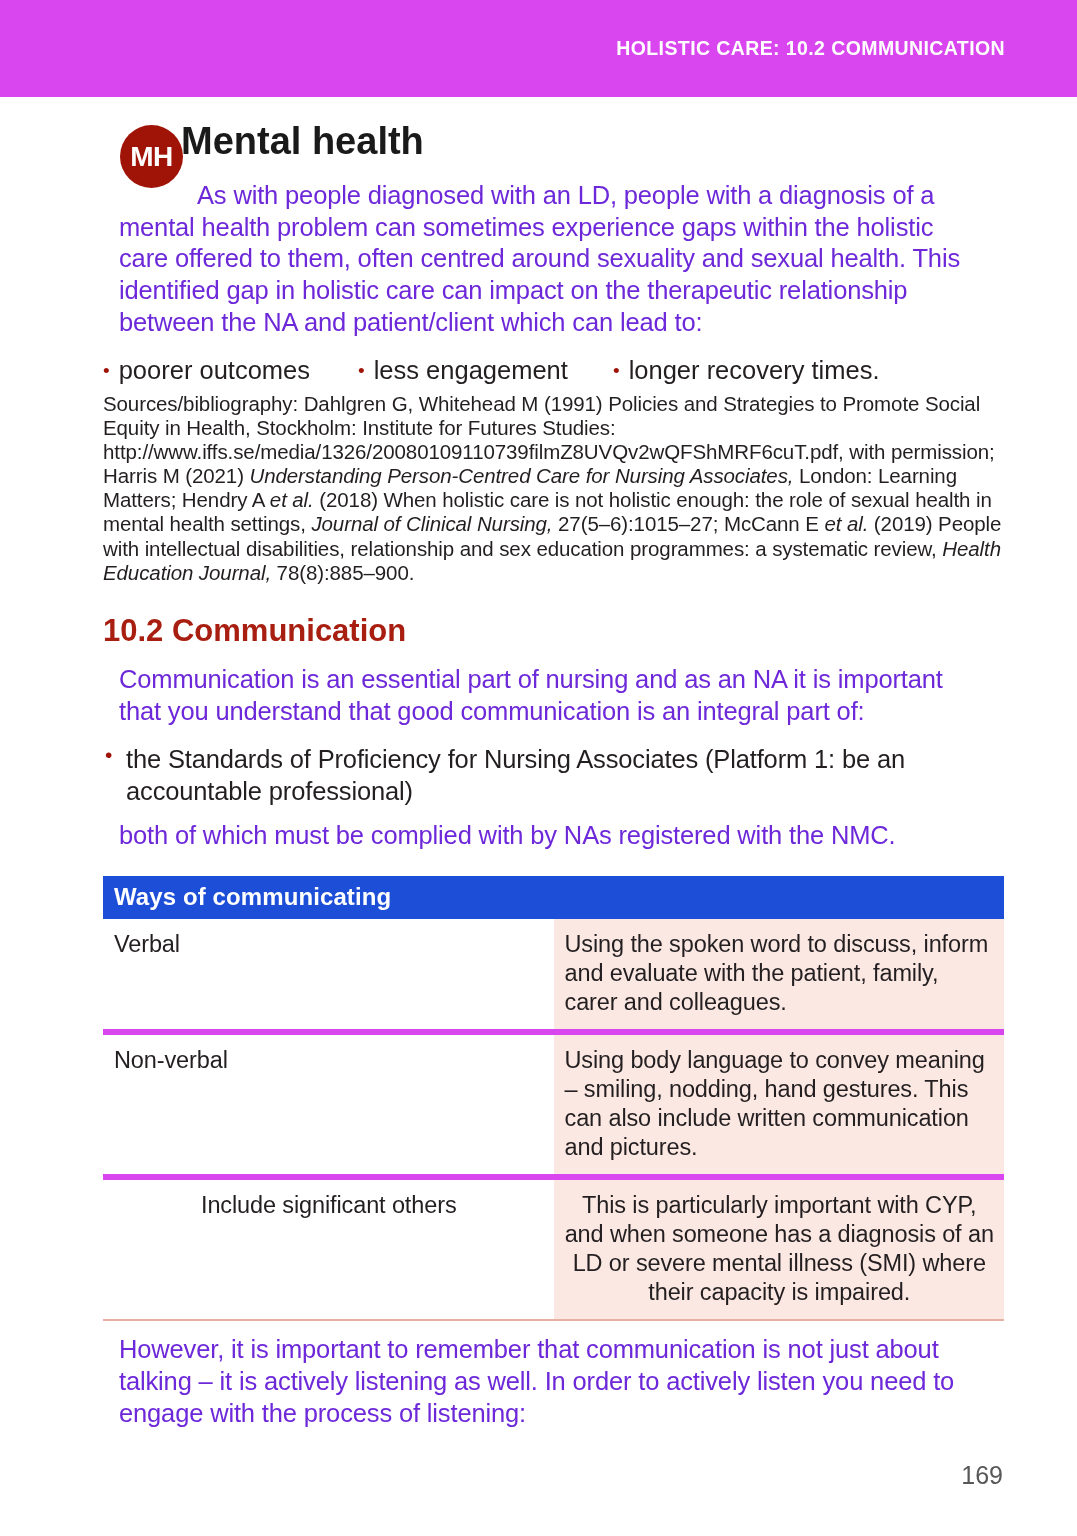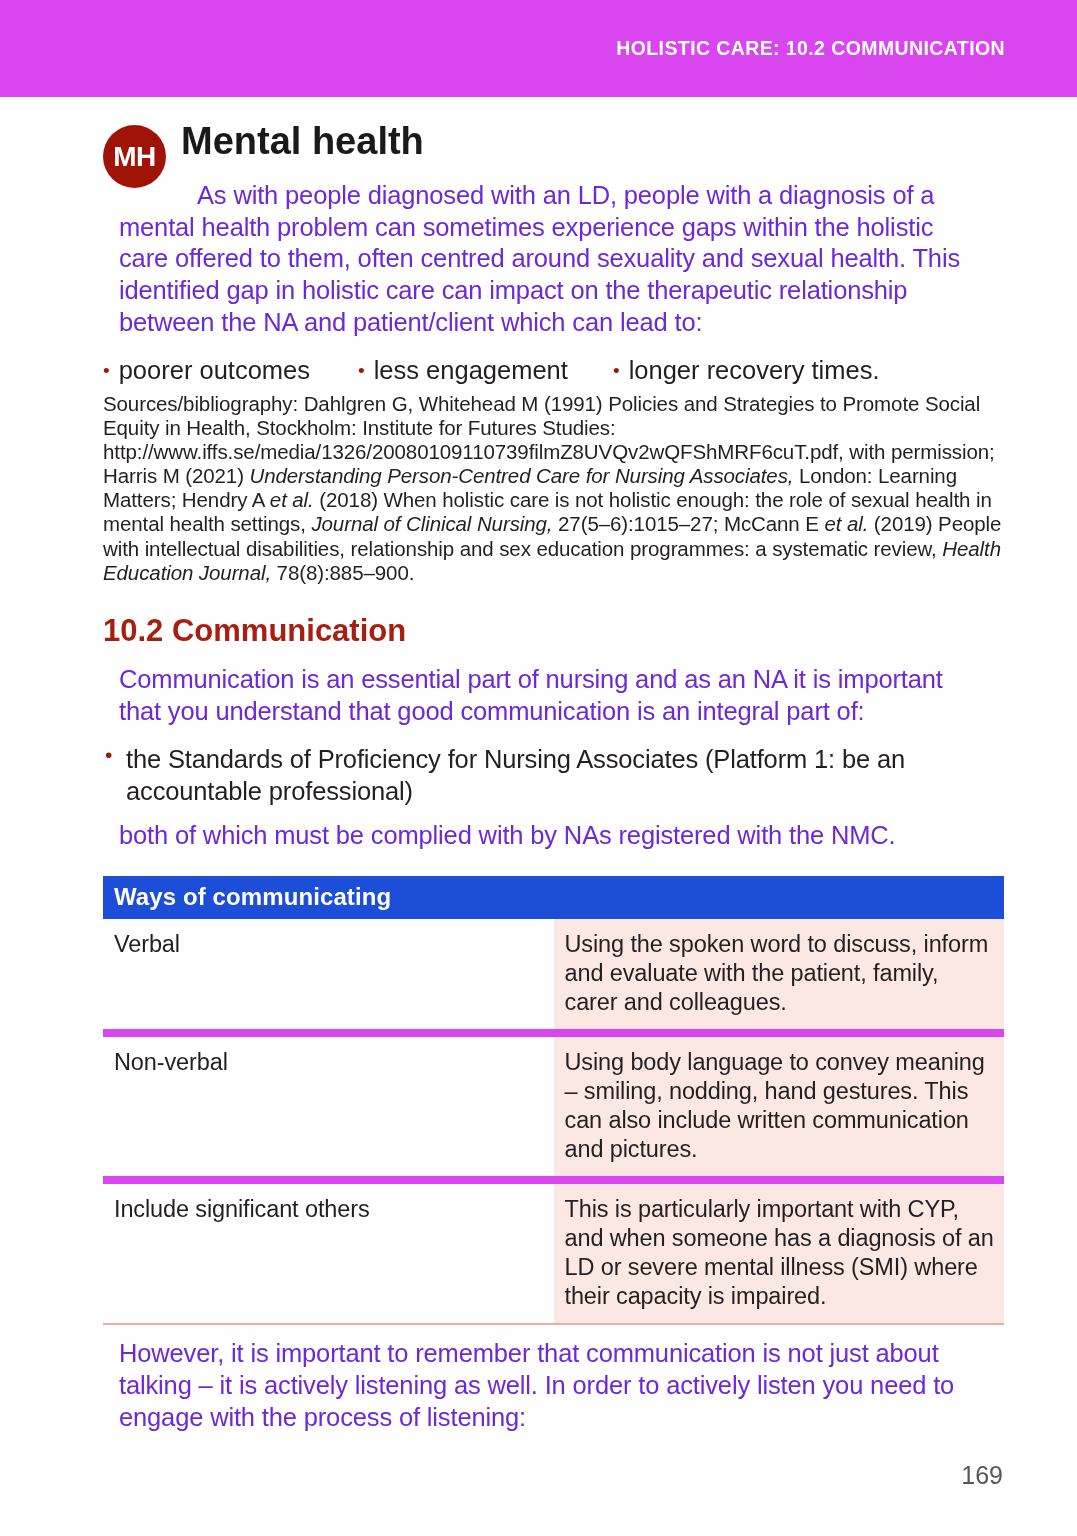--- a/index.html
+++ b/index.html
@@ -59,21 +59,21 @@
     letter-spacing: -0.15px;
   }
 
   
   .mh-block {
     position: relative;
     margin-bottom: 8px;
   }
   .mh-badge {
     position: absolute;
-    left: 0;
+    left: 17px;
     top: 6px;
     width: 63px;
     height: 63px;
     border-radius: 50%;
     background: #a01408;
     color: #ffffff;
     font-weight: bold;
     font-size: 28px;
     display: flex;
     align-items: center;
@@ -172,24 +172,24 @@
     font-size: 24px;
     text-align: left;
     padding: 7px 0 8px 11px;
     letter-spacing: 0.1px;
   }
   .table td {
     vertical-align: top;
     font-size: 23.5px;
     line-height: 1.235;
     padding: 11px 10px 12px 11px;
-    border-bottom: 8px solid #d946ef;
+    border-bottom: 6px solid #d946ef;
     letter-spacing: -0.12px;
   }
-  .table tr:last-child td { border-bottom: 2px solid #e8b0a2; }
+  .table tr:last-child td { border-bottom: 2px solid #e8b0a2; text-align: center; }
   .col-label {
     width: 174px;
     background: #ffffff;
     padding-left: 11px !important;
   }
   .col-desc {
     background: #fbe8e3;
   }
 
   

